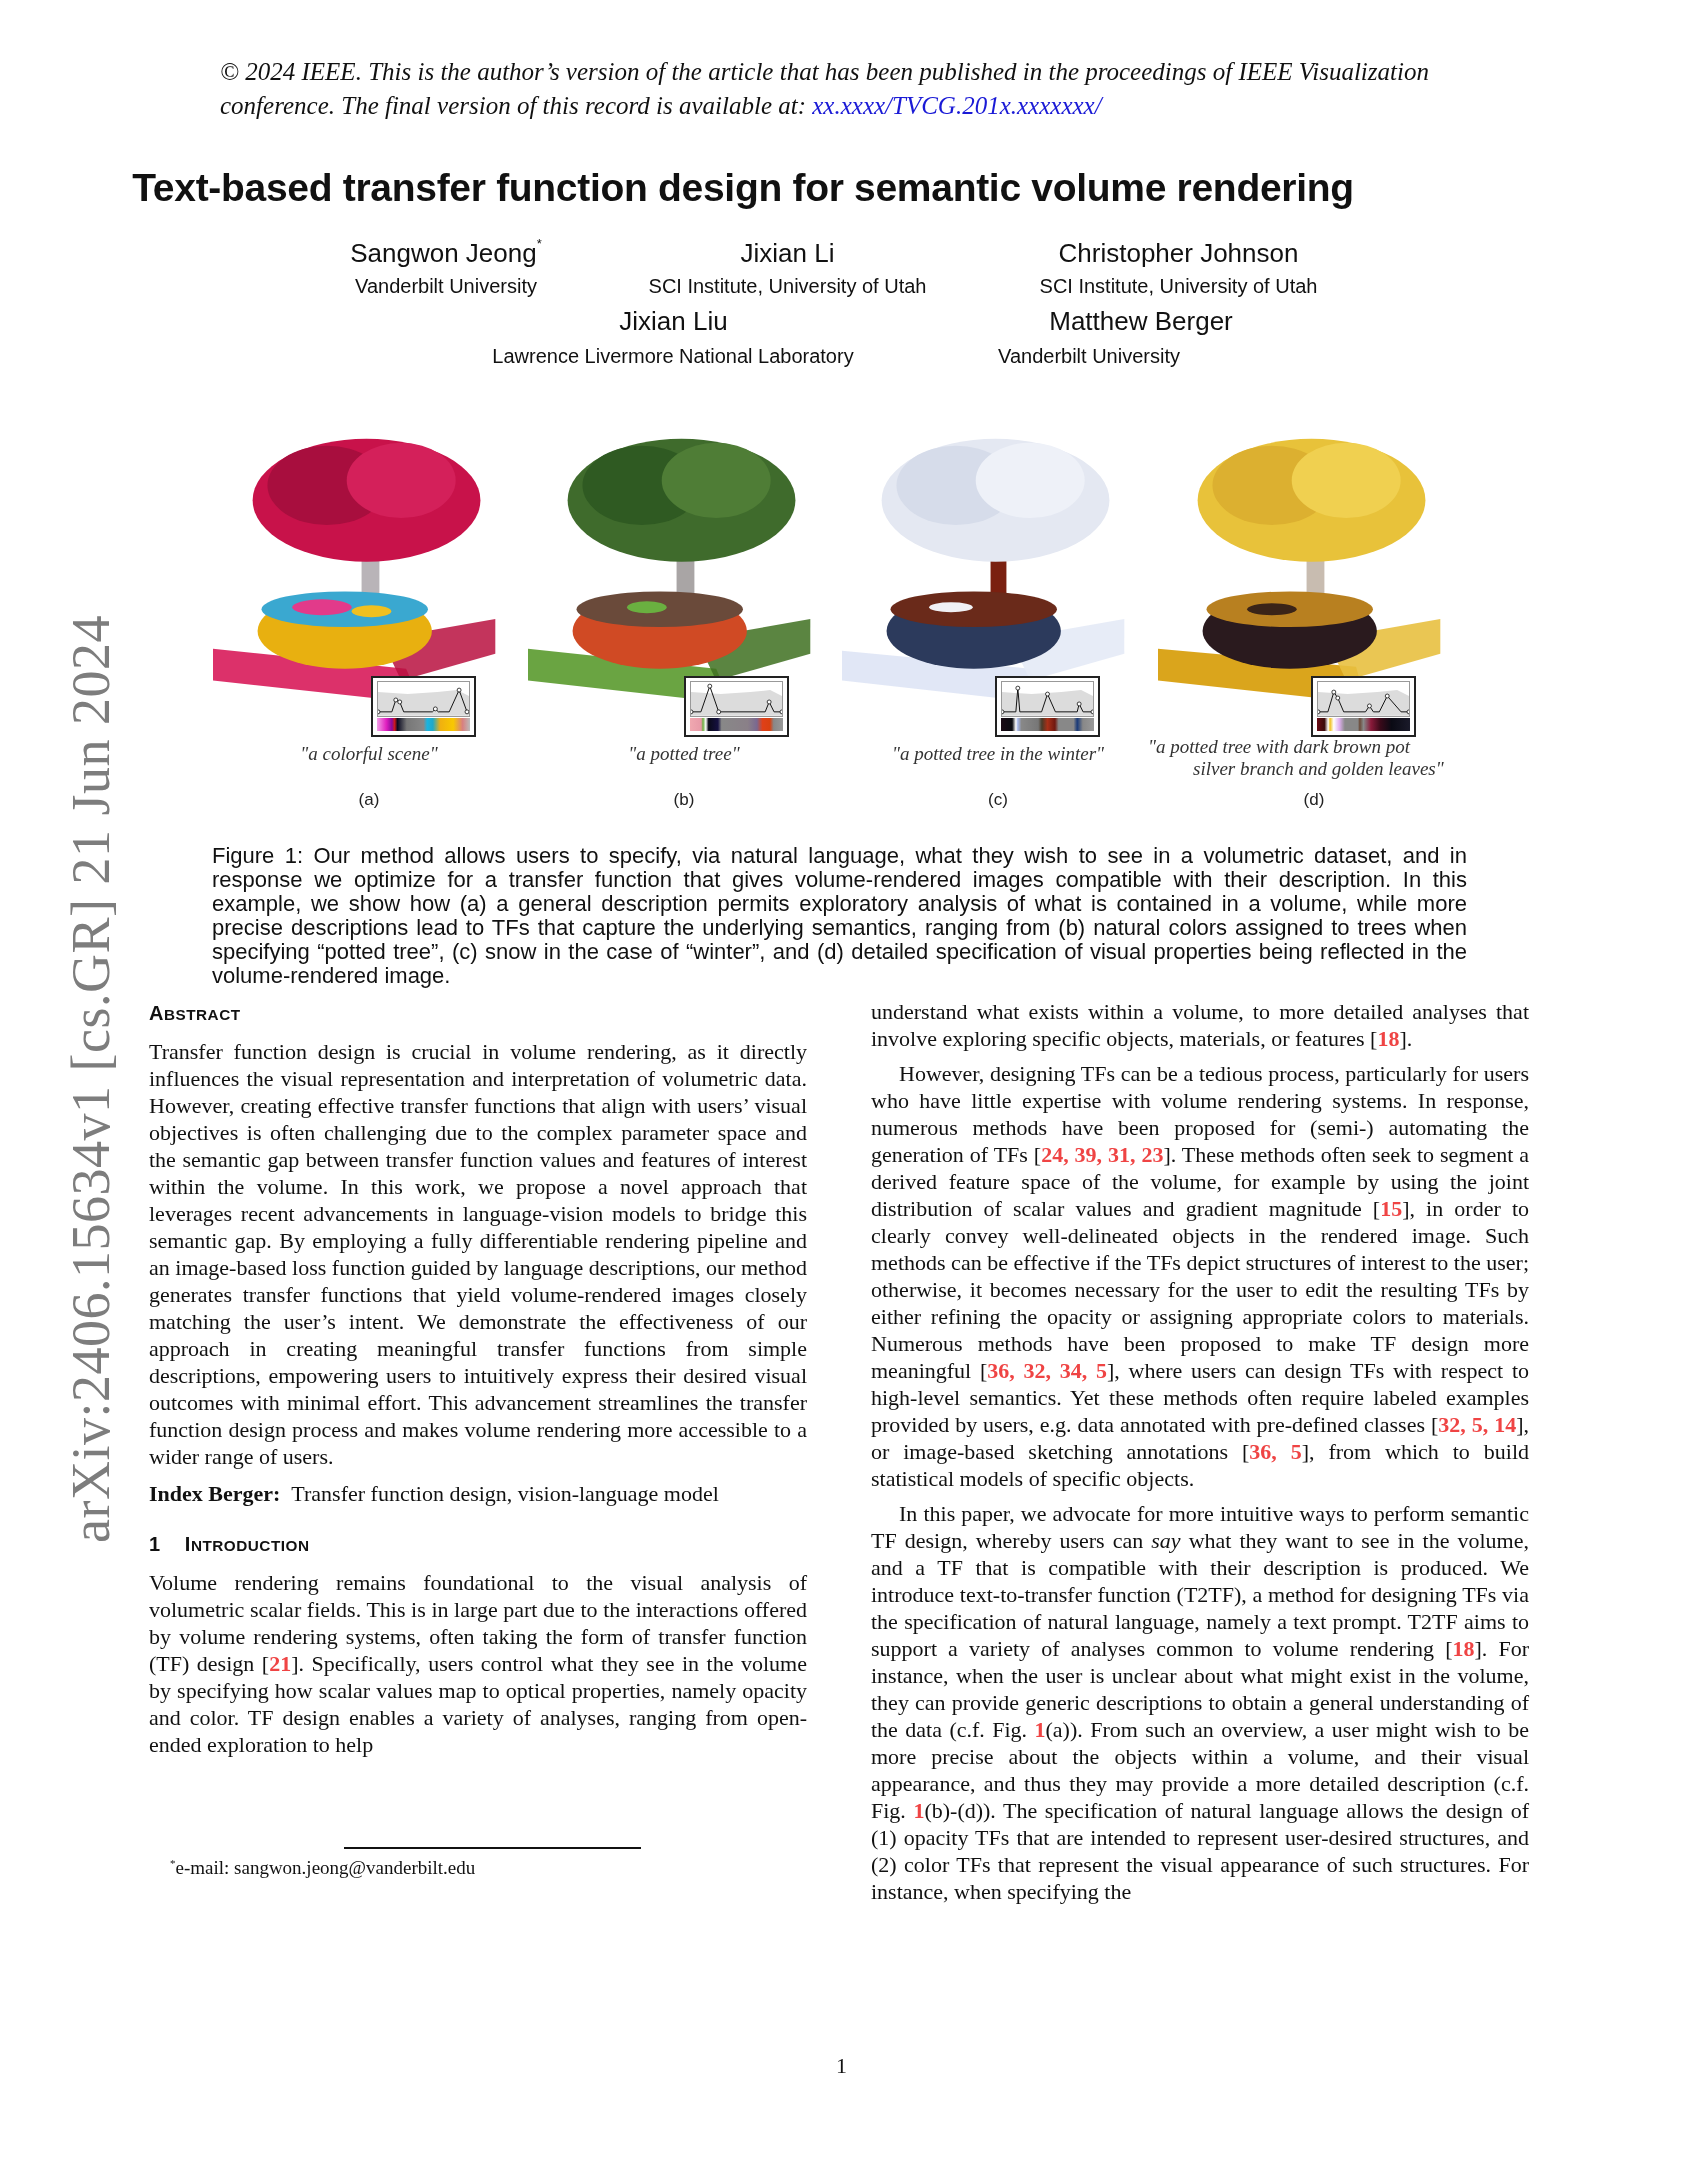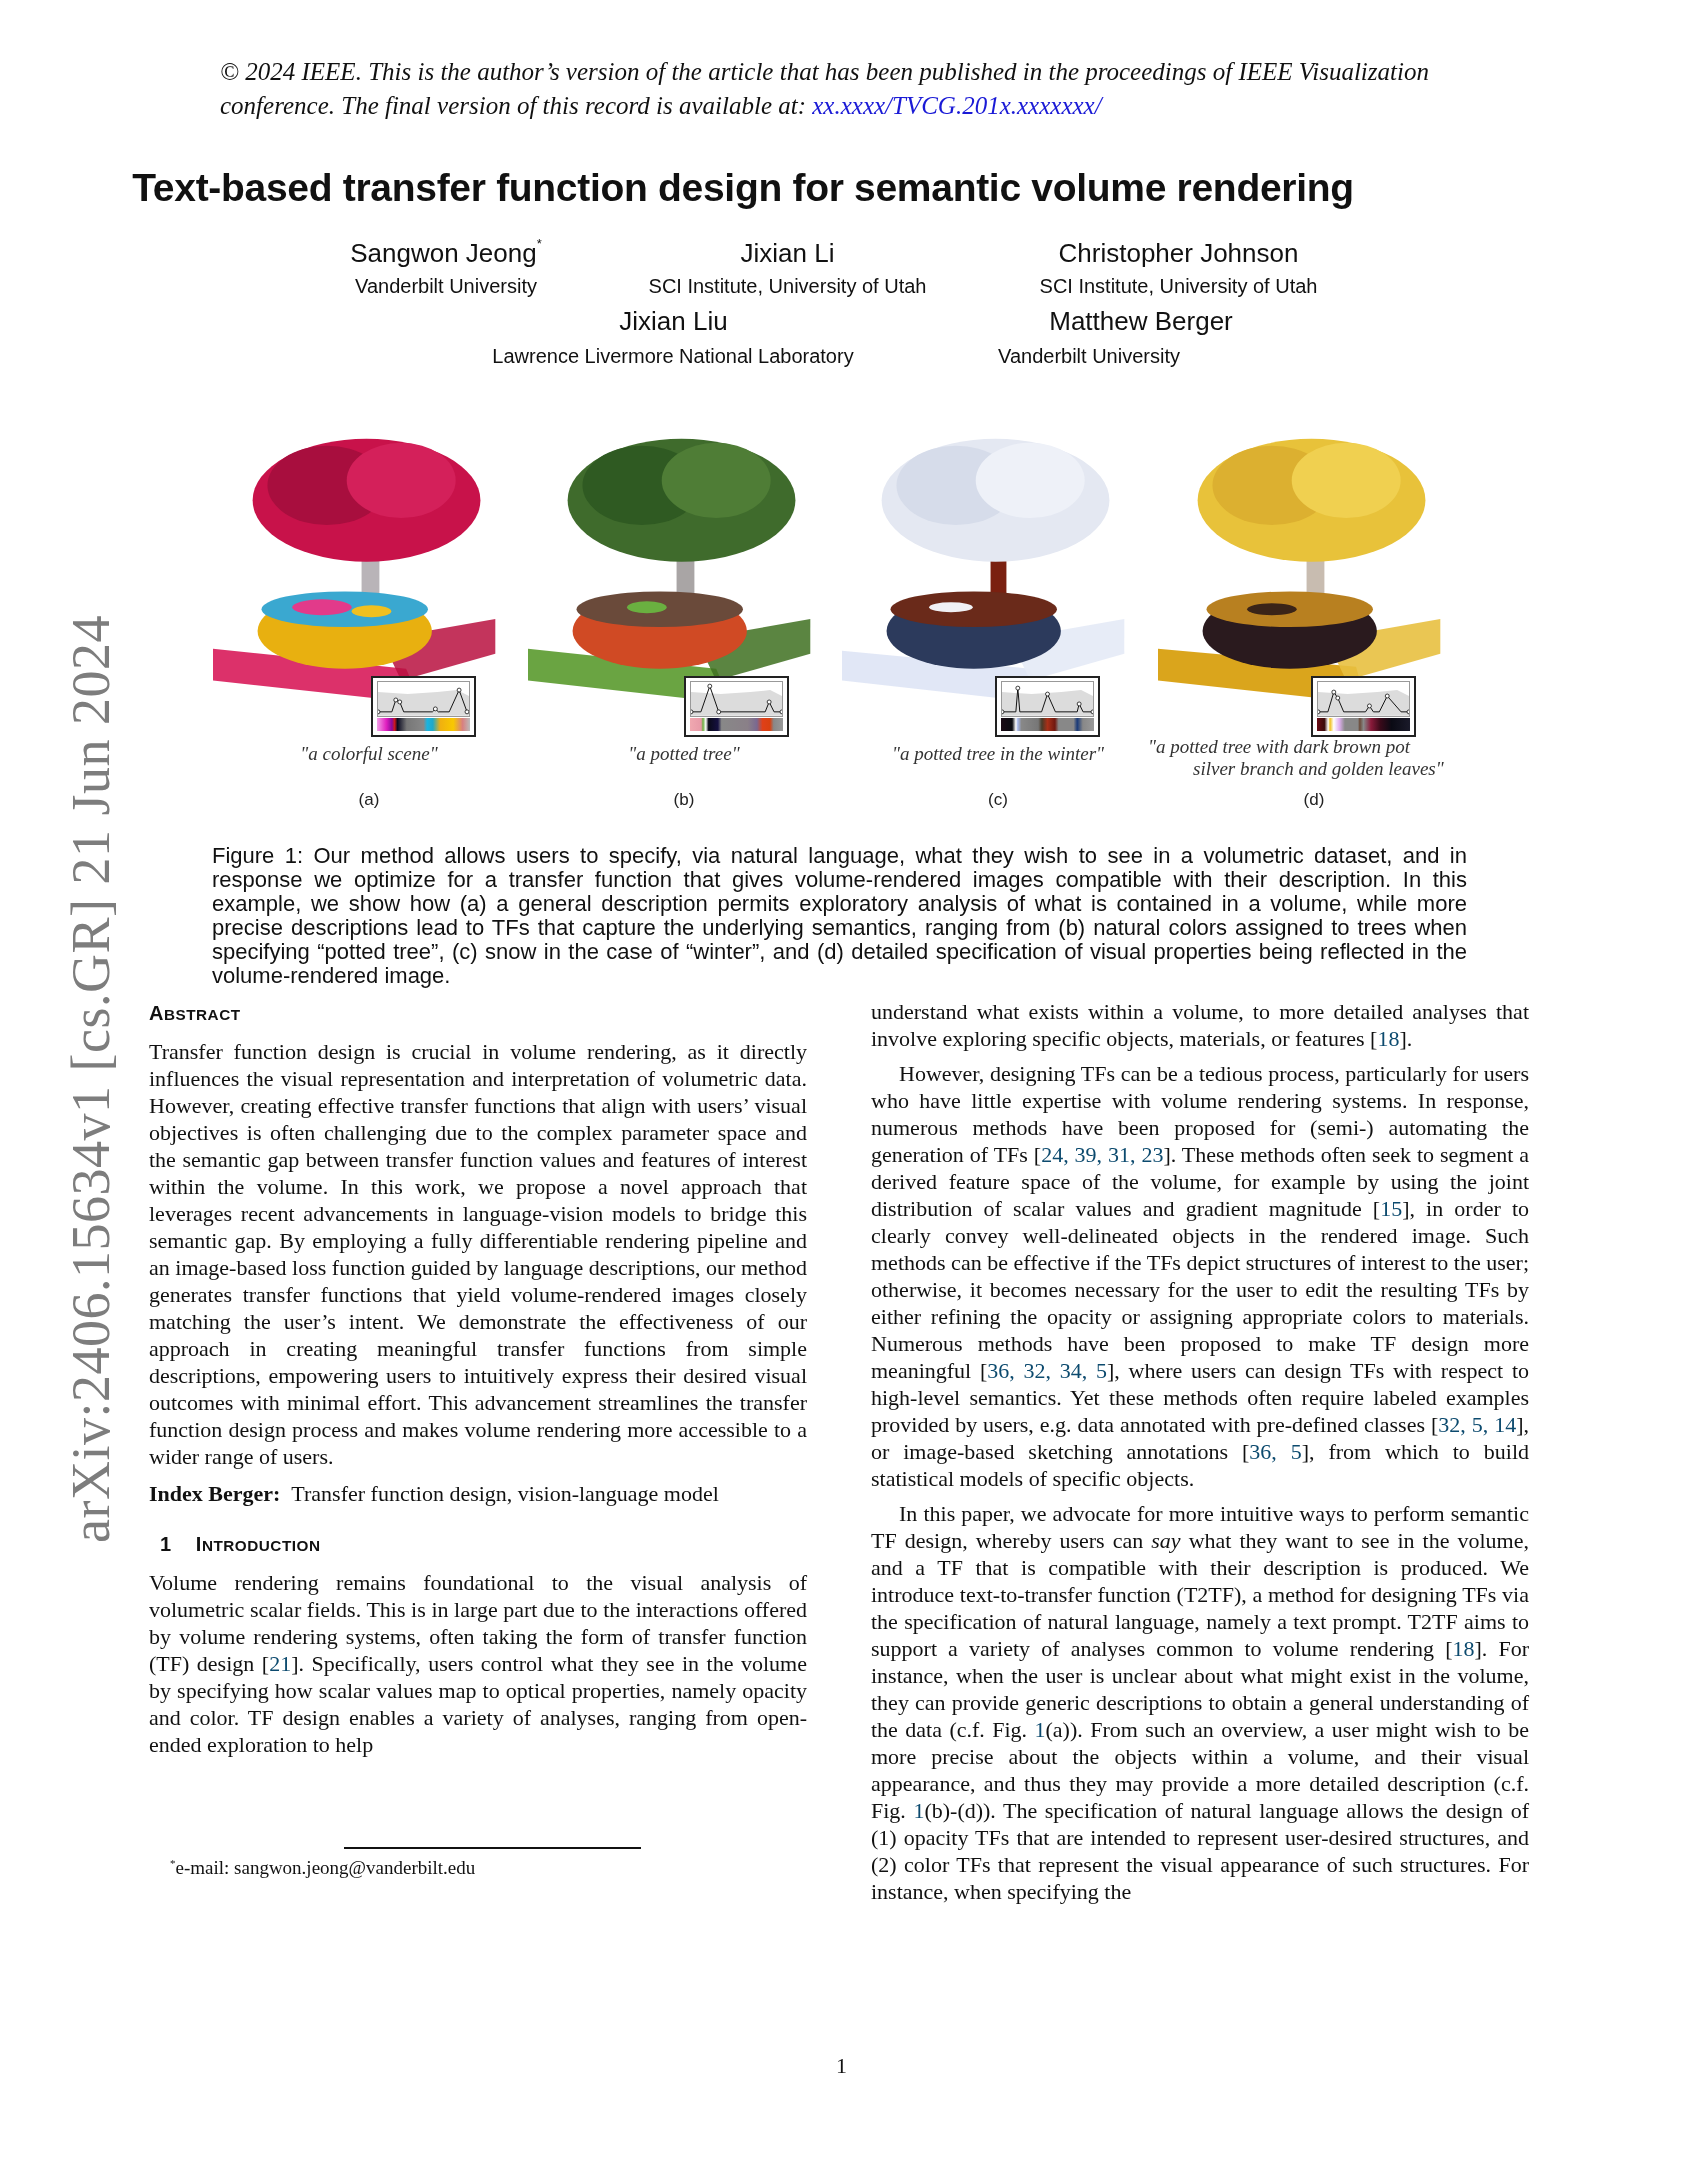--- a/index.html
+++ b/index.html
@@ -25,21 +25,21 @@
   .prompt { position: absolute; top: 322px; width: 312px; text-align: center; font-family: "Liberation Serif", serif; font-style: italic; font-size: 19px; color: #333; line-height: 22px; }
   .plabel { position: absolute; top: 369px; width: 312px; text-align: center; font-family: "Liberation Sans", sans-serif; font-size: 17px; color: #222; }
 
   .caption { position: absolute; left: 212px; top: 844px; width: 1255px; font-family: "Liberation Sans", sans-serif; font-size: 22px; line-height: 24px; text-align: justify; color: #111; }
 
   .col { position: absolute; width: 658px; font-family: "Liberation Serif", serif; font-size: 22px; line-height: 27px; text-align: justify; hyphens: manual; }
   .col p { margin: 0; }
   .col .indent { text-indent: 28px; margin-top: 8px; }
   .sechead { font-family: "Liberation Sans", sans-serif; font-weight: bold; font-size: 20px; letter-spacing: 0.5px; }
   .sechead .sc { font-size: 15.3px; }
-  .cite { color: #0c4a6e; }
+  .cite { color: #ef4444; font-weight: bold; }
   .index-terms b { font-weight: bold; }
 
   .fnrule { position: absolute; left: 344px; top: 1847px; width: 297px; height: 0; border-top: 2px solid #111; }
   .footnote { position: absolute; left: 170px; top: 1857px; font-family: "Liberation Serif", serif; font-size: 19px; }
   .footnote sup { font-size: 11px; }
   .pagenum { position: absolute; left: 0; width: 1683px; top: 2053px; text-align: center; font-family: "Liberation Serif", serif; font-size: 22px; }
 </style>
 </head>
 <body>
 
@@ -197,21 +197,21 @@
     <div class="plabel">(d)</div>
   </div>
 </div>
 
 <div class="caption">Figure 1: Our method allows users to specify, via natural language, what they wish to see in a volumetric dataset, and in response we optimize for a transfer function that gives volume-rendered images compatible with their description. In this example, we show how (a) a general description permits exploratory analysis of what is contained in a volume, while more precise descriptions lead to TFs that capture the underlying semantics, ranging from (b) natural colors assigned to trees when specifying “potted tree”, (c) snow in the case of “winter”, and (d) detailed specification of visual properties being reflected in the volume-rendered image.</div>
 
 <div class="col" style="left:149px;top:1000px;">
   <div class="sechead" style="margin-bottom:10px;"><span>A</span><span class="sc">BSTRACT</span></div>
   <p>Transfer function design is crucial in volume rendering, as it directly influences the visual representation and interpretation of volumetric data. However, creating effective transfer functions that align with users’ visual objectives is often challenging due to the complex parameter space and the semantic gap between transfer function values and features of interest within the volume. In this work, we propose a novel approach that leverages recent advancements in language-vision models to bridge this semantic gap. By employing a fully differentiable rendering pipeline and an image-based loss function guided by language descriptions, our method generates transfer functions that yield volume-rendered images closely matching the user’s intent. We demonstrate the effectiveness of our approach in creating meaningful transfer functions from simple descriptions, empowering users to intuitively express their desired visual outcomes with minimal effort. This advancement streamlines the transfer function design process and makes volume rendering more accessible to a wider range of users.</p>
   <p class="index-terms" style="margin-top:10px;"><b>Index Berger:</b>&nbsp;&nbsp;<span>Transfer function design, vision-language model</span></p>
-  <div class="sechead" style="margin-top:24px;margin-bottom:10px;margin-left:11px;"><span>1</span>&nbsp;&nbsp;&nbsp;&nbsp;<span>I</span><span class="sc">NTRODUCTION</span></div>
+  <div class="sechead" style="margin-top:24px;margin-bottom:10px;"><span>1</span>&nbsp;&nbsp;&nbsp;&nbsp;<span>I</span><span class="sc">NTRODUCTION</span></div>
   <p><span>Volume rendering remains foundational to the visual analysis of volumetric scalar fields. This is in large part due to the interactions offered by volume rendering systems, often taking the form of transfer function (TF) design [</span><span class="cite">21</span><span id="p1b-left">]. Specifically, users control what they see in the volume by specifying how scalar values map to optical properties, namely opacity and color. TF design enables a variety of analyses, ranging from open-ended exploration to help</span></p>
 </div>
 
 <div class="fnrule"></div>
 <div class="footnote"><sup>*</sup><span>e-mail: sangwon.jeong@vanderbilt.edu</span></div>
 
 <div class="col" style="left:871px;top:998px;">
   <p><span id="p1b-right">understand what exists within a volume, to more detailed analyses that involve exploring specific objects, materials, or features [</span><span class="cite">18</span><span>].</span></p>
   <p class="indent"><span>However, designing TFs can be a tedious process, particularly for users who have little expertise with volume rendering systems. In response, numerous methods have been proposed for (semi-) automating the generation of TFs [</span><span class="cite">24, 39, 31, 23</span><span>]. These methods often seek to segment a derived feature space of the volume, for example by using the joint distribution of scalar values and gradient magnitude [</span><span class="cite">15</span><span>], in order to clearly convey well-delineated objects in the rendered image. Such methods can be effective if the TFs depict structures of interest to the user; otherwise, it becomes necessary for the user to edit the resulting TFs by either refining the opacity or assigning appropriate colors to materials. Numerous methods have been proposed to make TF design more meaningful [</span><span class="cite">36, 32, 34, 5</span><span>], where users can design TFs with respect to high-level semantics. Yet these methods often require labeled examples provided by users, e.g. data annotated with pre-defined classes [</span><span class="cite">32, 5, 14</span><span>], or image-based sketching annotations [</span><span class="cite">36, 5</span><span>], from which to build statistical models of specific objects.</span></p>
   <p class="indent"><span>In this paper, we advocate for more intuitive ways to perform semantic TF design, whereby users can </span><em>say</em><span> what they want to see in the volume, and a TF that is compatible with their description is produced. We introduce text-to-transfer function (T2TF), a method for designing TFs via the specification of natural language, namely a text prompt. T2TF aims to support a variety of analyses common to volume rendering [</span><span class="cite">18</span><span>]. For instance, when the user is unclear about what might exist in the volume, they can provide generic descriptions to obtain a general understanding of the data (c.f. Fig. </span><span class="cite">1</span><span>(a)). From such an overview, a user might wish to be more precise about the objects within a volume, and their visual appearance, and thus they may provide a more detailed description (c.f. Fig. </span><span class="cite">1</span><span>(b)-(d)). The specification of natural language allows the design of (1) opacity TFs that are intended to represent user-desired structures, and (2) color TFs that represent the visual appearance of such structures. For instance, when specifying the</span></p>

